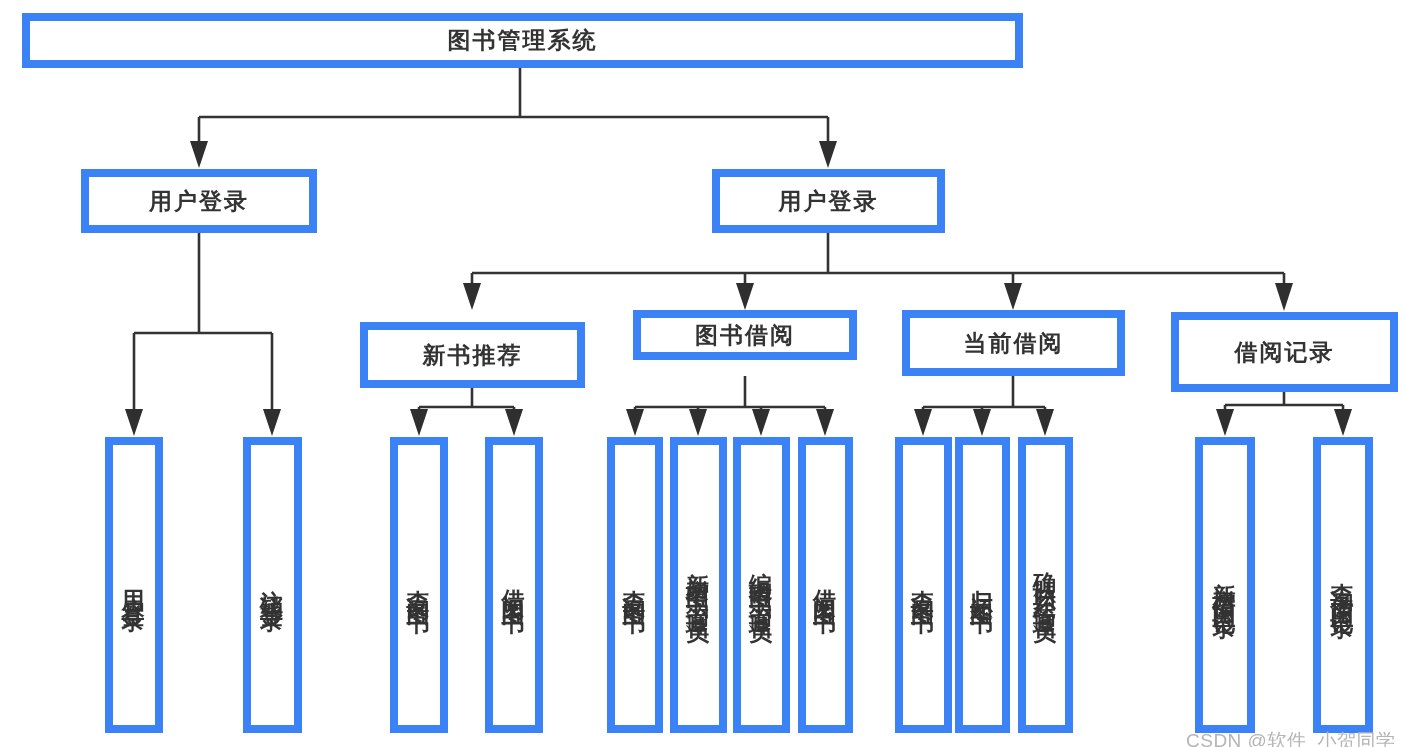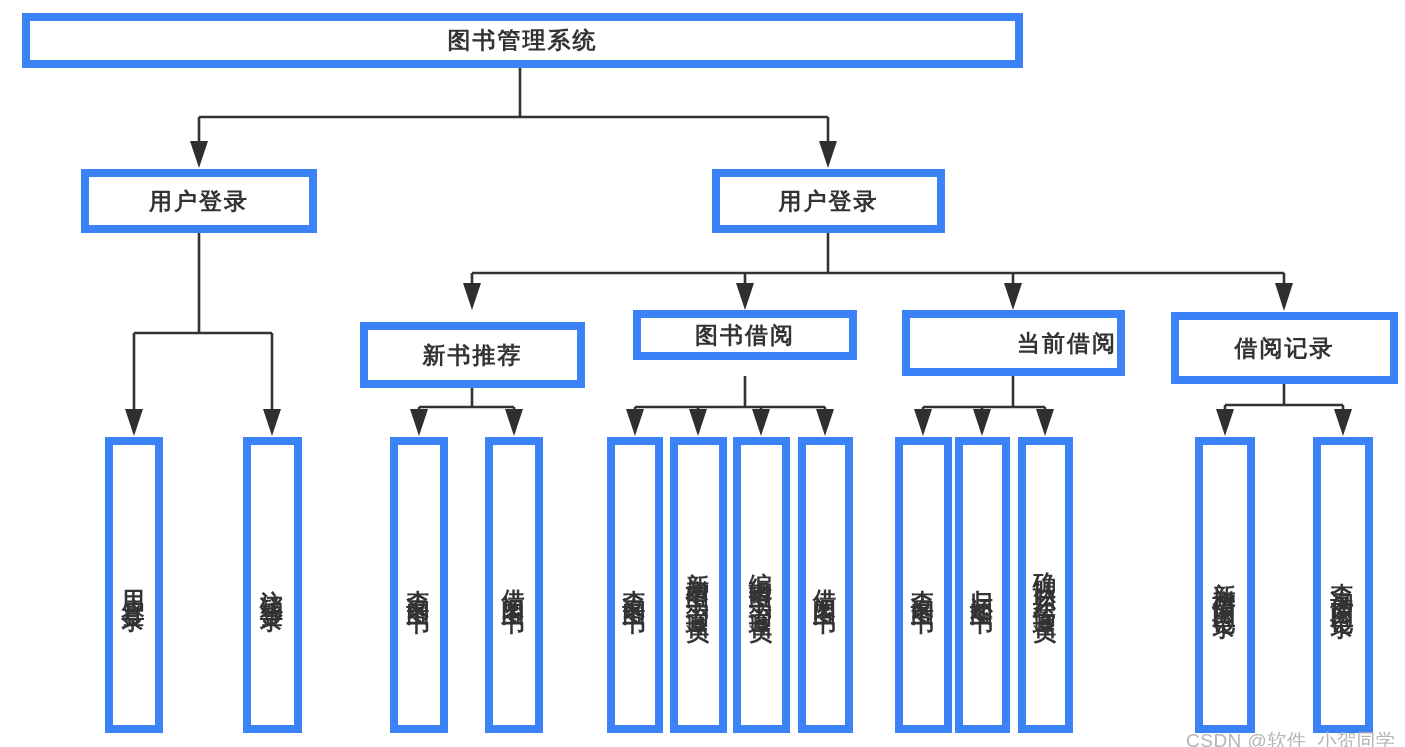--- a/index.html
+++ b/index.html
@@ -115,24 +115,24 @@
   <div class="box" style="left:712px;top:169px;width:233px;height:64px;">
     <span class="hlabel">用户登录</span>
   </div>
 
   <div class="box" style="left:360px;top:310px;width:225px;height:66px;margin-top:12px;">
     <span class="hlabel">新书推荐</span>
   </div>
   <div class="box" style="left:633px;top:310px;width:224px;height:50px;">
     <span class="hlabel">图书借阅</span>
   </div>
-  <div class="box" style="left:902px;top:310px;width:223px;height:66px;justify-content:flex-end;">
+  <div class="box" style="left:902px;top:310px;width:223px;height:66px;">
     <span class="hlabel">当前借阅</span>
   </div>
-  <div class="box" style="left:1171px;top:312px;width:227px;height:72px;">
+  <div class="box" style="left:1171px;top:312px;width:227px;height:80px;">
     <span class="hlabel">借阅记录</span>
   </div>
 
   <div class="box" style="left:105px;top:437px;width:58px;height:296px;">
     <span class="vlabel">用户登录</span>
   </div>
   <div class="box" style="left:243px;top:437px;width:59px;height:296px;">
     <span class="vlabel">注销登录</span>
   </div>
 

